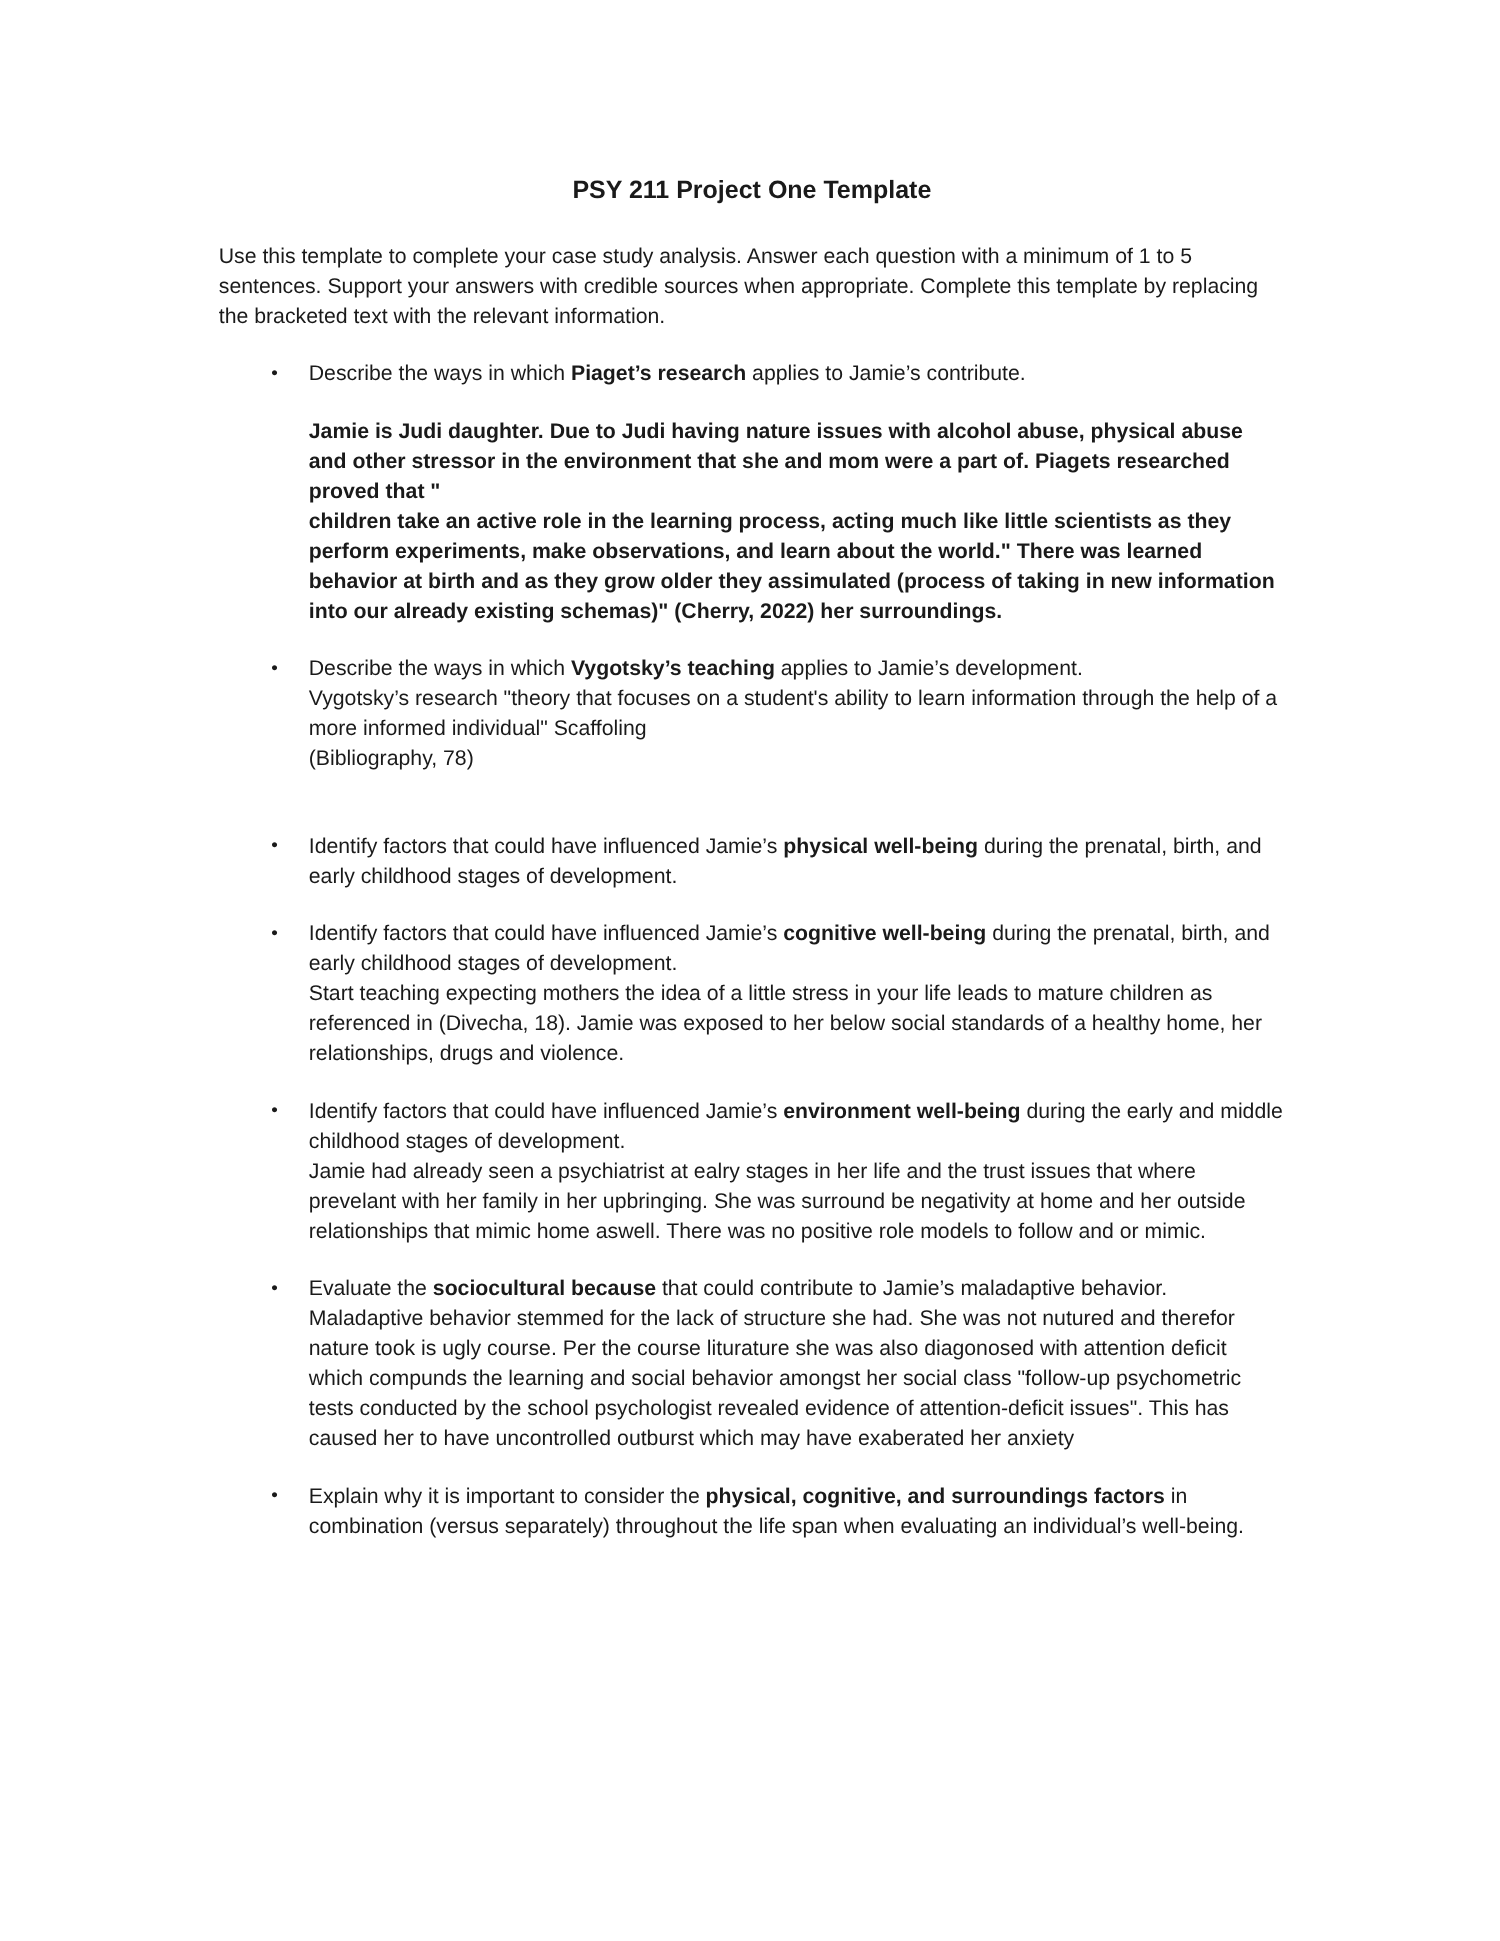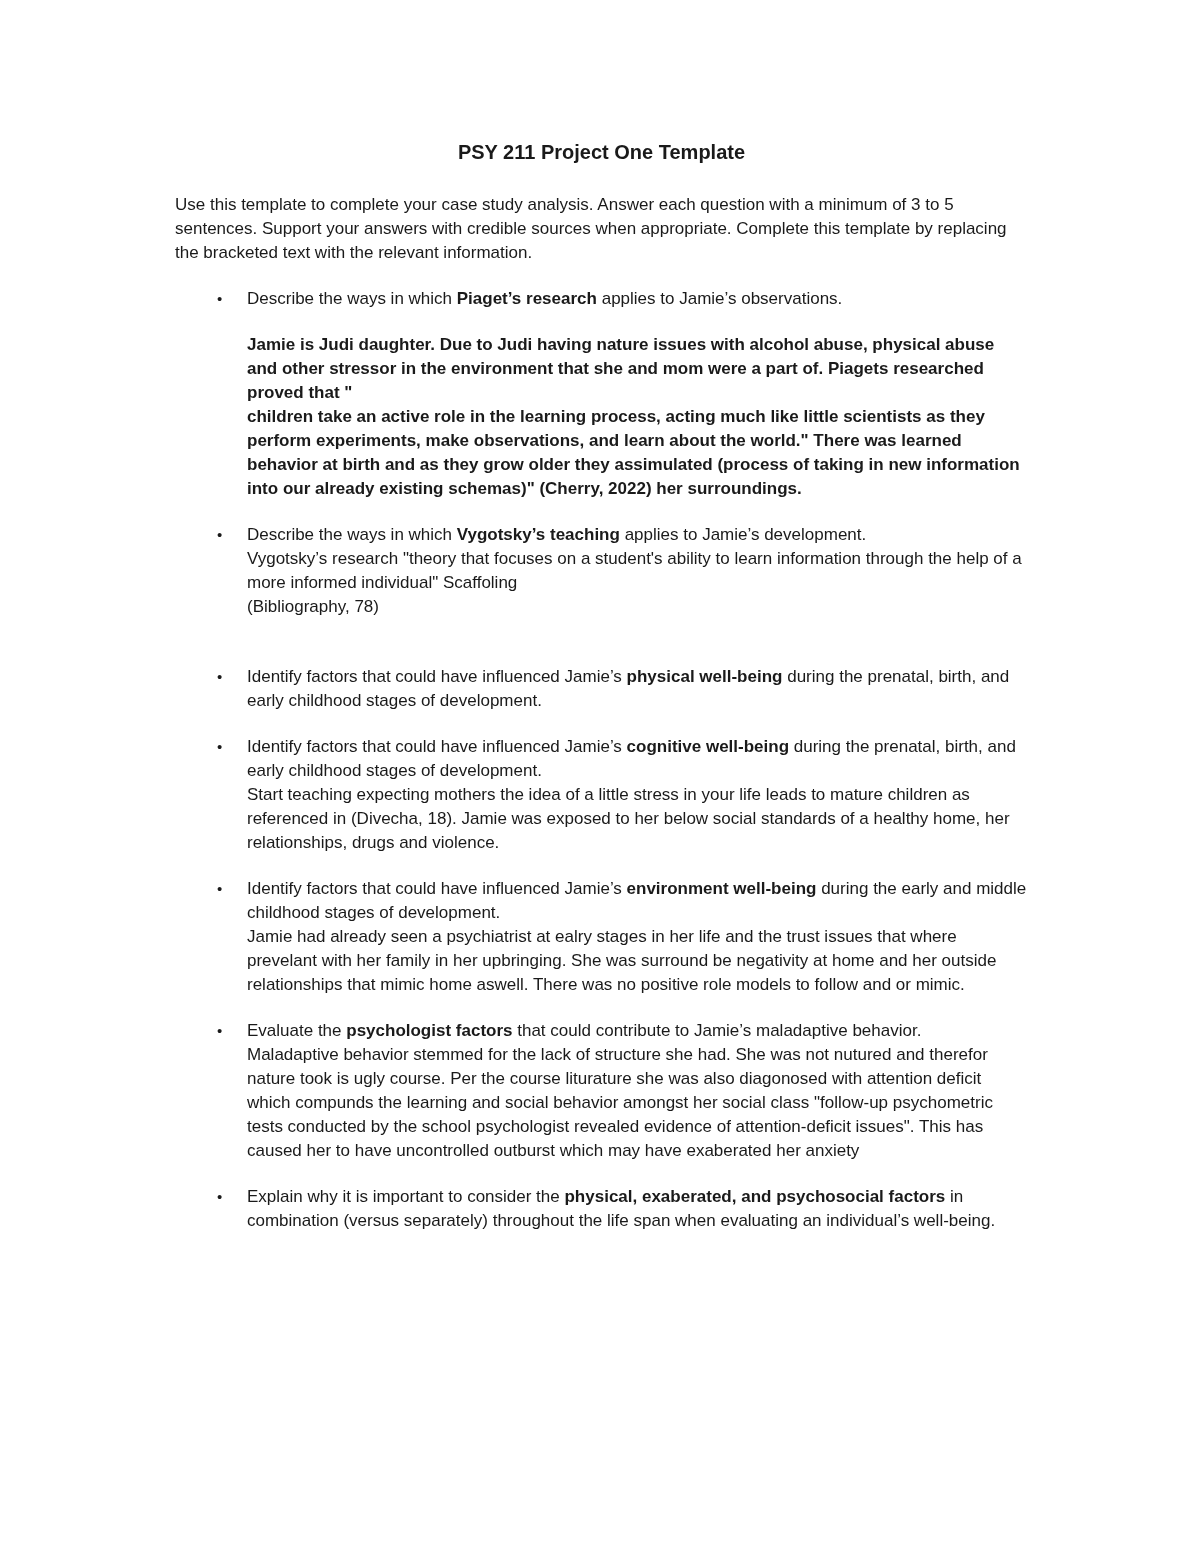--- a/index.html
+++ b/index.html
@@ -50,25 +50,25 @@
   }
   .b { font-weight: bold; margin-top: 45px; }
 </style>
 </head>
 <body>
 
 <div class="page">
 
   <h1 class="title">PSY 211 Project One Template</h1>
 
-  <p class="intro">Use this template to complete your case study analysis. Answer each question with a minimum of 3 to 5 sentences. Support your answers with credible sources when appropriate. Complete this template by replacing the bracketed text with the relevant information.</p>
+  <p class="intro">Use this template to complete your case study analysis. Answer each question with a minimum of 1 to 5 sentences. Support your answers with credible sources when appropriate. Complete this template by replacing the bracketed text with the relevant information.</p>
 
   <div class="bullet-item">
     <span class="bullet-marker">•</span>
-    <p class="bullet-body"><span>Describe the ways in which </span><span class="b">Piaget’s research</span><span> applies to Jamie’s observations.</span></p>
+    <p class="bullet-body"><span>Describe the ways in which </span><span class="b">Piaget’s research</span><span> applies to Jamie’s contribute.</span></p>
   </div>
   <p class="answer">Jamie is Judi daughter. Due to Judi having nature issues with alcohol abuse, physical abuse and other stressor in the environment that she and mom were a part of. Piagets researched proved that "
 children take an active role in the learning process, acting much like little scientists as they perform experiments, make observations, and learn about the world." There was learned behavior at birth and as they grow older they assimulated (process of taking in new information into our already existing schemas)" (Cherry, 2022) her surroundings.</p>
 
   <div class="bullet-item">
     <span class="bullet-marker">•</span>
     <p class="bullet-body"><span>Describe the ways in which </span><span class="b">Vygotsky’s teaching</span><span> applies to Jamie’s development.
 Vygotsky’s research "theory that focuses on a student's ability to learn information through the help of a more informed individual" Scaffoling
 (Bibliography, 78)</span></p>
   </div>
@@ -85,22 +85,22 @@
   </div>
 
   <div class="bullet-item">
     <span class="bullet-marker">•</span>
     <p class="bullet-body"><span>Identify factors that could have influenced Jamie’s </span><span class="b">environment well-being</span><span> during the early and middle childhood stages of development.
 Jamie had already seen a psychiatrist at ealry stages in her life and the trust issues that where prevelant with her family in her upbringing. She was surround be negativity at home and her outside relationships that mimic home aswell. There was no positive role models to follow and or mimic.</span></p>
   </div>
 
   <div class="bullet-item">
     <span class="bullet-marker">•</span>
-    <p class="bullet-body"><span>Evaluate the </span><span class="b">psychologist factors</span><span> that could contribute to Jamie’s maladaptive behavior.
+    <p class="bullet-body"><span>Evaluate the </span><span class="b">sociocultural because</span><span> that could contribute to Jamie’s maladaptive behavior.
 Maladaptive behavior stemmed for the lack of structure she had. She was not nutured and therefor nature took is ugly course. Per the course liturature she was also diagonosed with attention deficit which compunds the learning and social behavior amongst her social class "follow-up psychometric tests conducted by the school psychologist revealed evidence of attention-deficit issues". This has caused her to have uncontrolled outburst which may have exaberated her anxiety</span></p>
   </div>
 
   <div class="bullet-item">
     <span class="bullet-marker">•</span>
-    <p class="bullet-body"><span>Explain why it is important to consider the </span><span class="b">physical, exaberated, and psychosocial factors</span><span> in combination (versus separately) throughout the life span when evaluating an individual’s well-being.</span></p>
+    <p class="bullet-body"><span>Explain why it is important to consider the </span><span class="b">physical, cognitive, and surroundings factors</span><span> in combination (versus separately) throughout the life span when evaluating an individual’s well-being.</span></p>
   </div>
 
 </div>
 
 </body></html>

